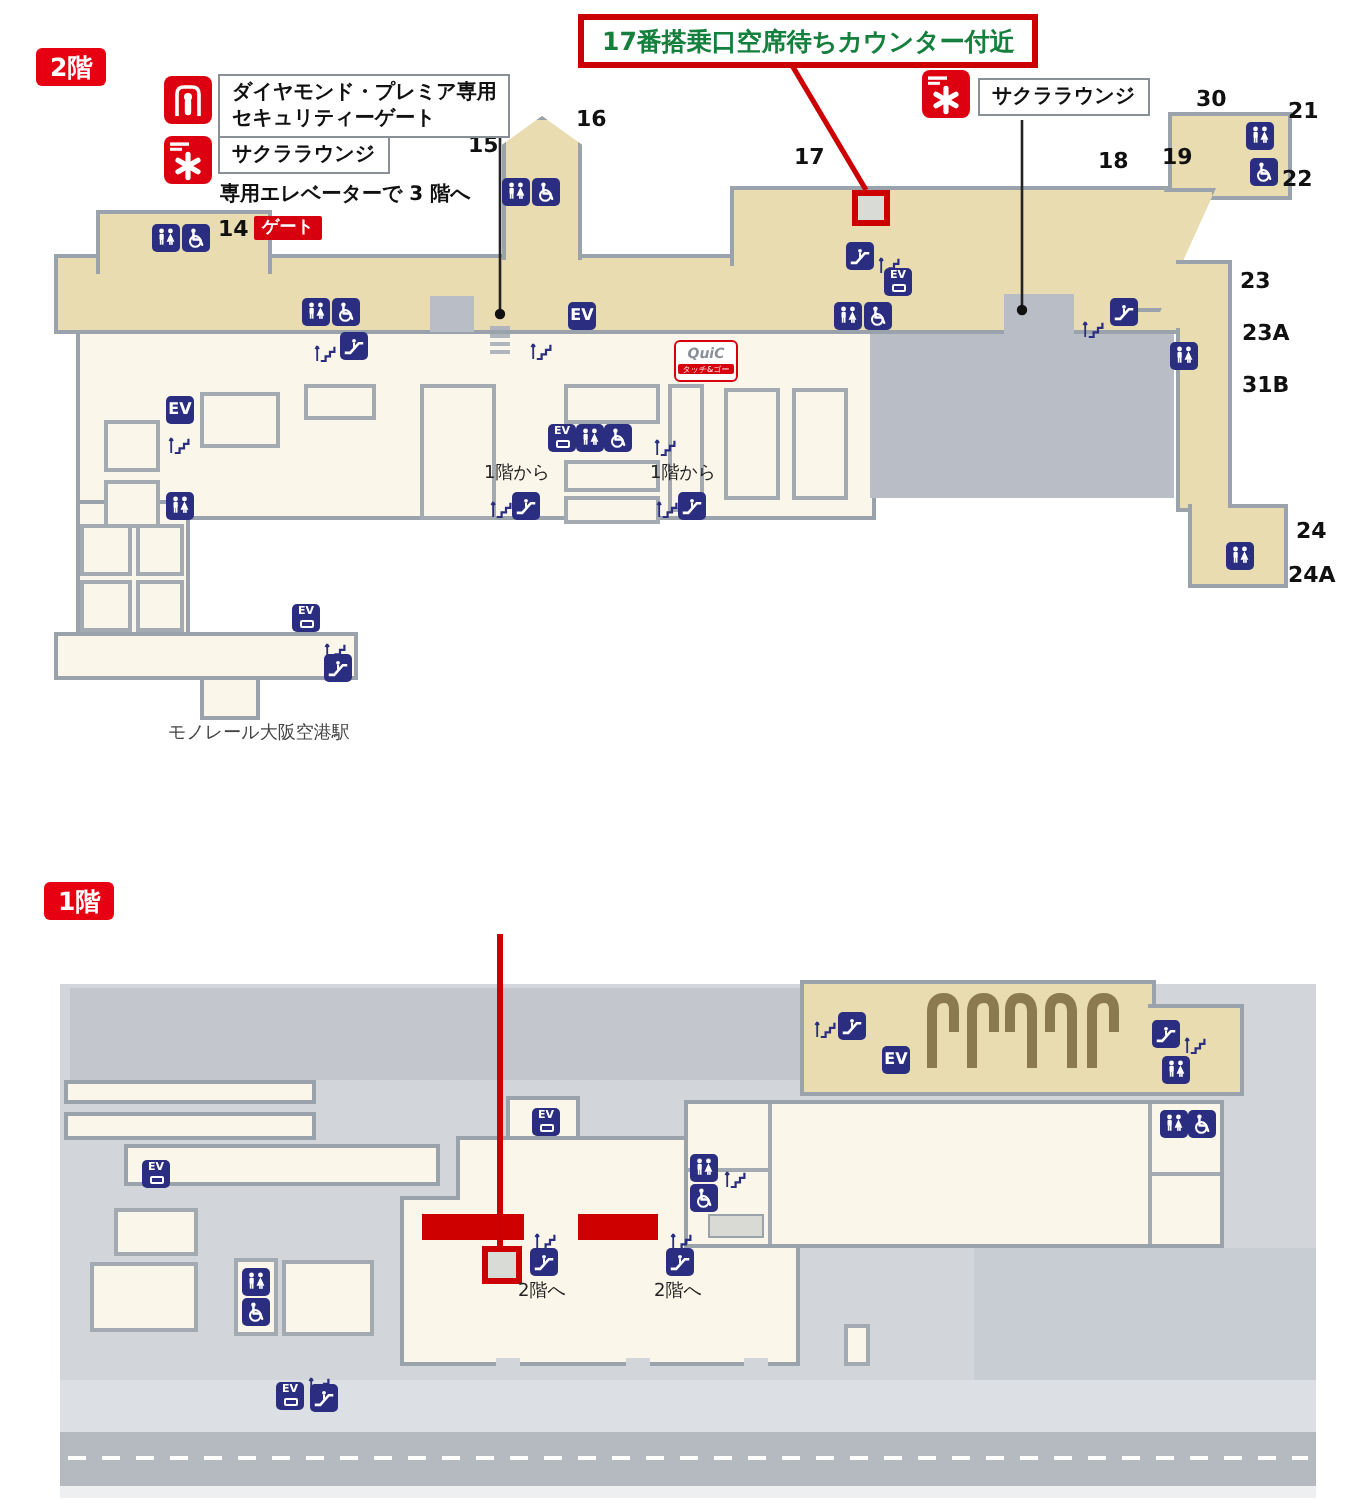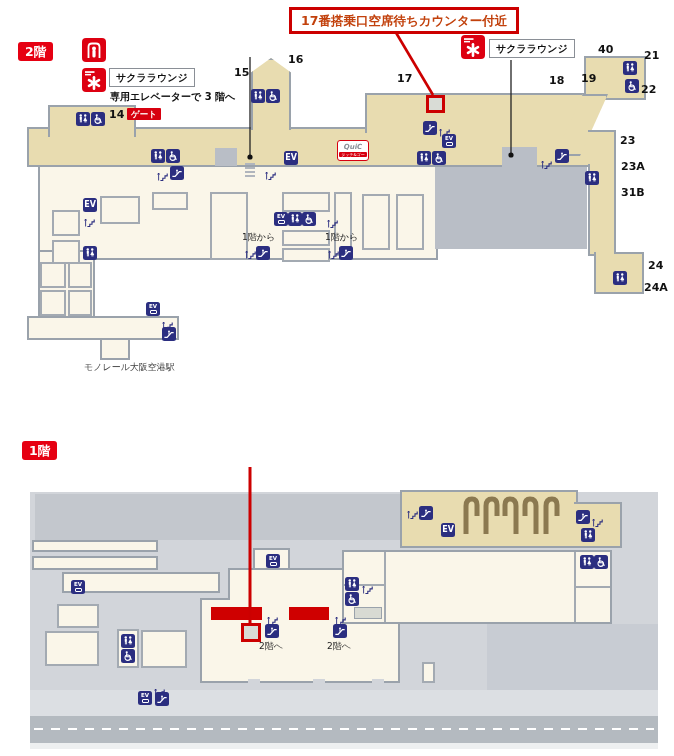--- a/index.html
+++ b/index.html
@@ -31,21 +31,21 @@
   .gate{position:absolute;font-weight:bold;font-size:11px;color:#111;line-height:1;}
   .lbl{position:absolute;font-size:9px;color:#222;line-height:1;white-space:nowrap;}
   .fchip{position:absolute;background:#e60012;color:#fff;font-weight:bold;font-size:12.5px;
          padding:2px 7px;border-radius:3px;line-height:1.2;}
   .gchip{position:absolute;background:#d7000f;color:#fff;font-weight:bold;font-size:8.5px;
          padding:1.5px 4px;border-radius:1px;line-height:1;}
   .lgbox{position:absolute;background:#fff;border:1px solid #8a8f96;font-size:10px;
          font-weight:bold;line-height:1.3;padding:2px 6px;white-space:nowrap;color:#111;}
   .note{position:absolute;font-size:10px;font-weight:bold;color:#111;white-space:nowrap;text-align:right;}
   .callout{position:absolute;background:#fff;border:3px solid #cc0000;font-weight:bold;
-           font-size:12.5px;color:#c2410c;padding:3px 9px;white-space:nowrap;line-height:1.2;}
+           font-size:12.5px;color:#15803d;padding:3px 9px;white-space:nowrap;line-height:1.2;}
   .target{position:absolute;border:3px solid #cc0000;background:#d9dcd6;}
   .redbar{position:absolute;background:#cf0000;}
   .counter{position:absolute;background:#d8dad3;border:1px solid #9aa2ab;}
   .dash{position:absolute;height:2px;
         background:repeating-linear-gradient(90deg,#fff 0 9px,rgba(0,0,0,0) 9px 17px);}
   .lane{position:absolute;background:repeating-linear-gradient(0deg,#b0b5bd 0 2px,rgba(0,0,0,0) 2px 4px);}
   .quic{position:absolute;width:32px;height:21px;background:#fff;border:1.5px solid #d7000f;
         border-radius:3px;display:flex;flex-direction:column;align-items:center;justify-content:center;}
   .quic .qlogo{font-size:7px;font-weight:bold;font-style:italic;color:#8a8f98;line-height:1;}
   .quic .qbar{background:#d7000f;color:#fff;font-size:4px;line-height:1.4;padding:0 2px;
@@ -423,33 +423,33 @@
         <path d="M1.6 10.5 V3 M1.6 3 L0.7 4.5 M1.6 3 L2.5 4.5" stroke="#2b2e80" stroke-width="0.9" fill="none"></path>
       </svg></div>
   <div class="ic" style="left:162px;top:327px">
       <svg viewBox="0 0 14 14" width="12" height="12">
         <path d="M1.6 11 H4.8 L9.8 5.4 H12.4" stroke="#fff" stroke-width="1.5" fill="none"></path>
         <circle cx="7" cy="4" r="1.1" fill="#fff"></circle>
         <path d="M7 5.1 V7.9" stroke="#fff" stroke-width="1.2"></path>
       </svg>
     </div>
 
-  <div class="quic" style="left:337px;top:140px">
+  <div class="quic" style="left:337px;top:170px">
     <span class="qlogo">QuiC</span>
     <span class="qbar">タッチ&amp;ゴー</span>
   </div>
 
   <span class="gate" style="left:109px;top:109px">14</span>
   <span class="gchip" style="left:127px;top:108px">ゲート</span>
   <span class="gate" style="left:234px;top:67px">15</span>
   <span class="gate" style="left:288px;top:54px">16</span>
   <span class="gate" style="left:397px;top:73px">17</span>
   <span class="gate" style="left:549px;top:75px">18</span>
   <span class="gate" style="left:581px;top:73px">19</span>
-  <span class="gate" style="left:598px;top:44px">40</span>
+  <span class="gate" style="left:598px;top:44px">30</span>
   <span class="gate" style="left:644px;top:50px">21</span>
   <span class="gate" style="left:641px;top:84px">22</span>
   <span class="gate" style="left:620px;top:135px">23</span>
   <span class="gate" style="left:621px;top:161px">23A</span>
   <span class="gate" style="left:621px;top:187px">31B</span>
   <span class="gate" style="left:648px;top:260px">24</span>
   <span class="gate" style="left:644px;top:282px">24A</span>
 
   <span class="lbl" style="left:242px;top:233px">1階から</span>
   <span class="lbl" style="left:325px;top:233px">1階から</span>
@@ -602,28 +602,32 @@
       </svg>
     </div>
   <div class="ic" style="left:594px;top:555px">
       <svg viewBox="0 0 14 14" width="12" height="12">
         <circle cx="6.6" cy="9" r="3.1" stroke="#fff" stroke-width="1.2" fill="none"></circle>
         <circle cx="5.5" cy="2.7" r="1.3" fill="#fff"></circle>
         <path d="M5.5 4.1 V7.9 H9.4 L10.6 11" stroke="#fff" stroke-width="1.4" fill="none" stroke-linejoin="round" stroke-linecap="round"></path>
       </svg>
     </div>
 
-  <span class="fchip" style="left:18px;top:42px">2階</span>
+  <span class="fchip" style="left:18px;top:24px">2階</span>
   <div class="icr" style="left:82px;top:38px">
       <svg viewBox="0 0 24 24" width="24" height="24">
         <path d="M6.5 20 V9 Q6.5 5.5 10 5.5 H14 Q17.5 5.5 17.5 9 V20" stroke="#fff" stroke-width="1.8" fill="none"></path>
         <circle cx="12" cy="10.5" r="2" fill="#fff"></circle>
         <path d="M12 13 V18" stroke="#fff" stroke-width="3.2" stroke-linecap="round"></path>
       </svg>
     </div>
+  <div class="lgbox" style="left:109px;top:37px">
+    <div>ダイヤモンド・プレミア専用</div>
+    <div>セキュリティーゲート</div>
+  </div>
   <div class="icr" style="left:82px;top:68px">
       <svg viewBox="0 0 24 24" width="24" height="24">
         <rect x="3" y="3.2" width="9.5" height="1.7" fill="#fff"></rect>
         <rect x="3" y="5.9" width="6" height="1.5" fill="#fff"></rect>
         <g stroke="#fff" stroke-width="2.6" stroke-linecap="round">
           <path d="M12 9.2 V20.8"></path>
           <path d="M7 12.1 L17 17.9"></path>
           <path d="M17 12.1 L7 17.9"></path>
         </g>
       </svg>

